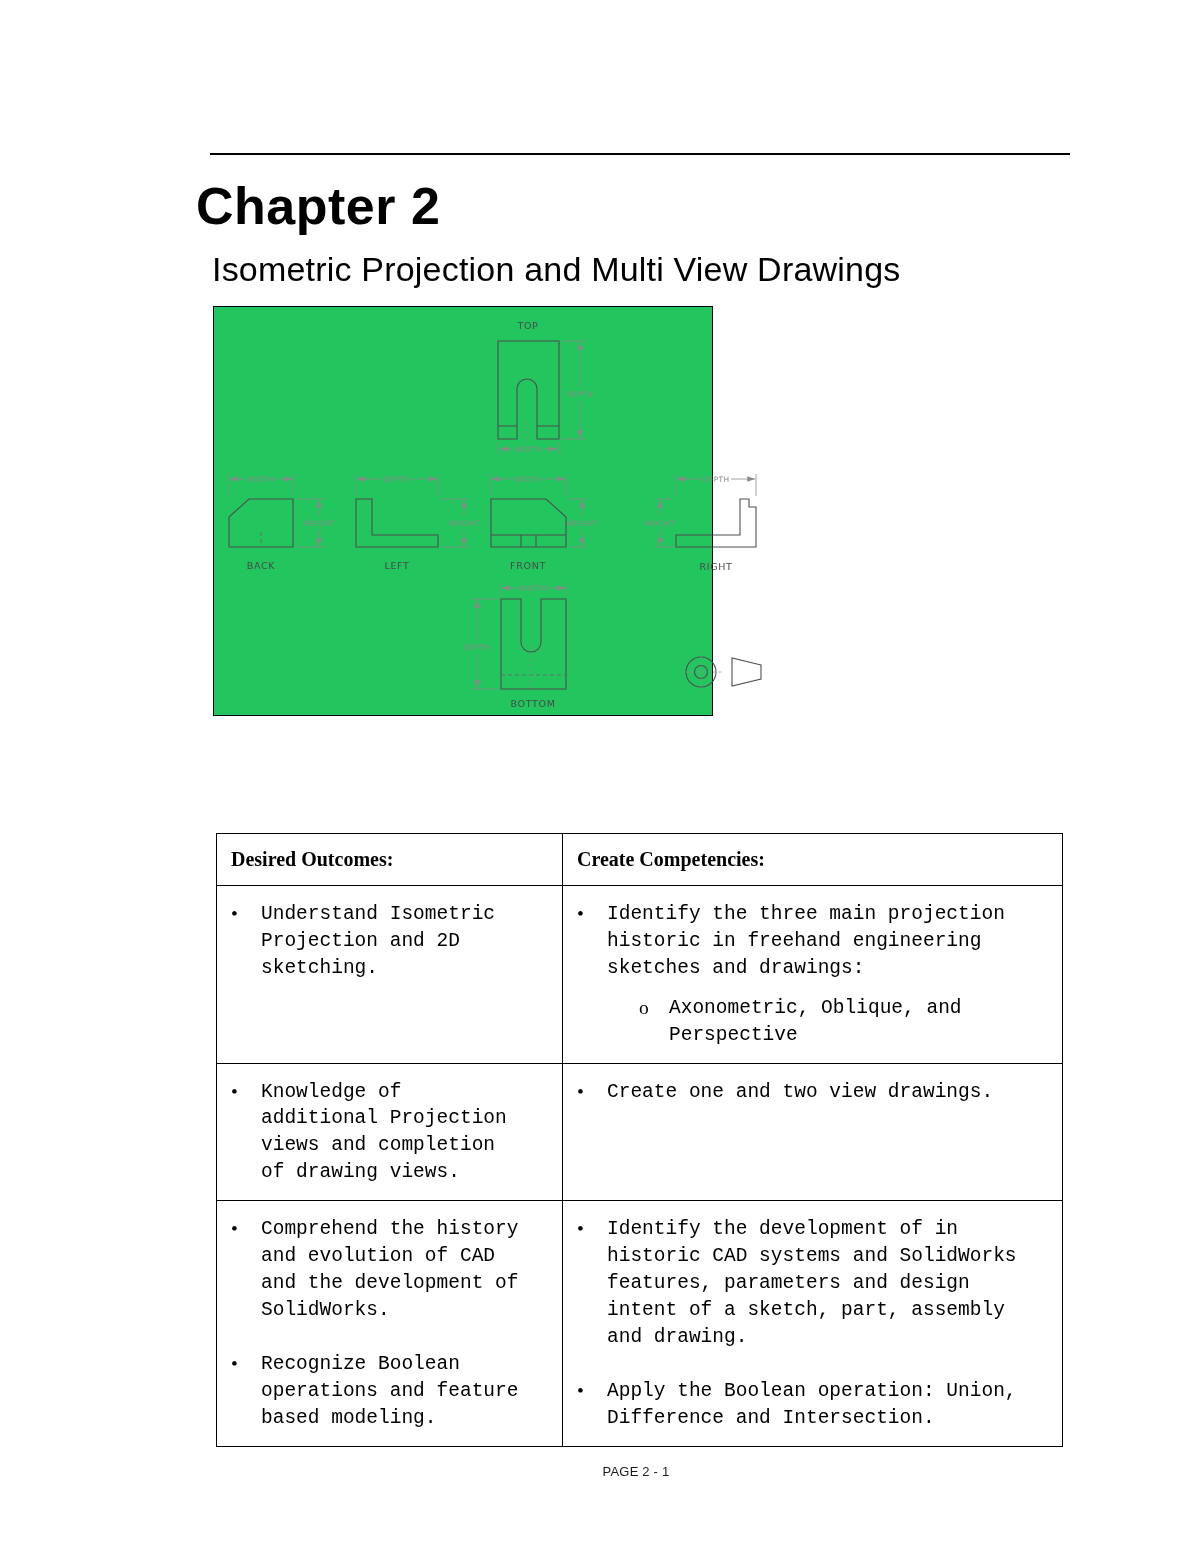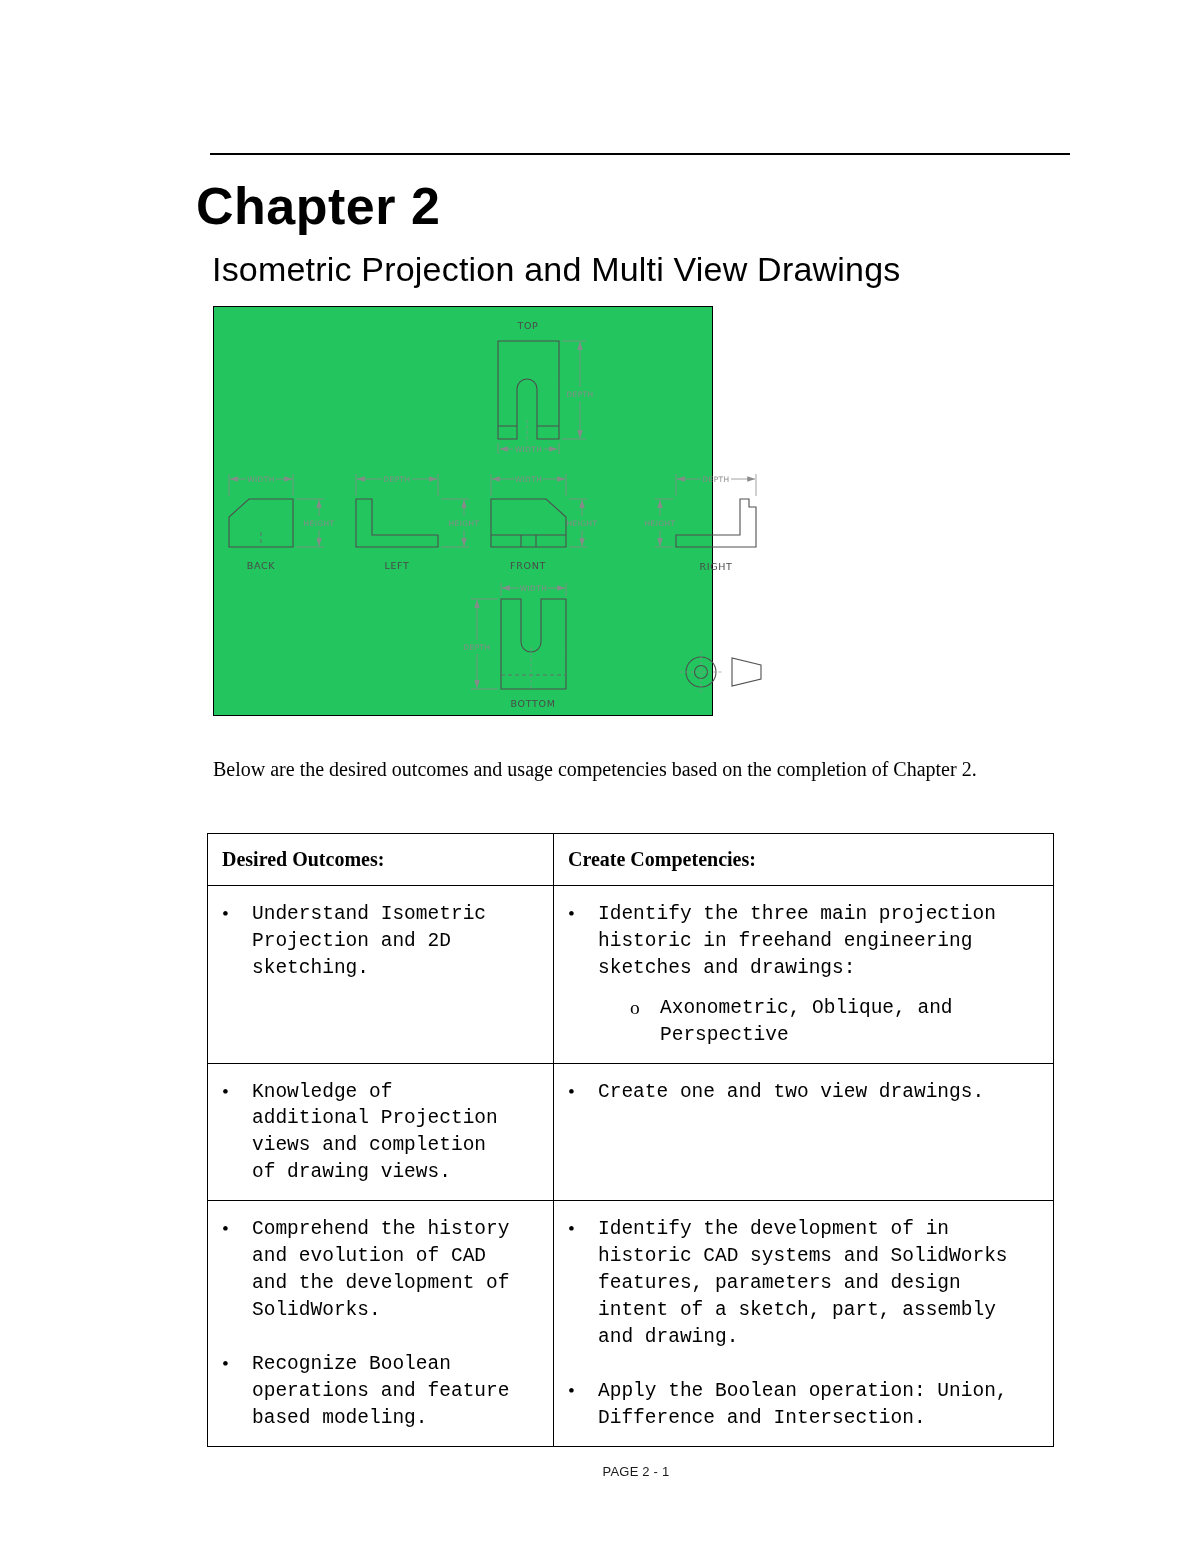--- a/index.html
+++ b/index.html
@@ -33,21 +33,21 @@
   .hid { stroke:#6a6a6a; stroke-width:0.9; stroke-dasharray:4 3; fill:none; }
   .vlbl { font-family:"DejaVu Sans", sans-serif; font-size:9.5px; fill:#4a4a4a; text-anchor:middle; letter-spacing:0.7px; }
   .dlbl { font-family:"DejaVu Sans", sans-serif; font-size:7.5px; fill:#8a8a8a; text-anchor:middle; letter-spacing:0.4px; }
 
   .intro {
     position:absolute; left:213px; top:755px; width:800px; margin:0;
     font-size:20px; line-height:1.45;
   }
 
   table.outcomes {
-    position:absolute; left:207px; top:833px; width:846px;
+    position:absolute; left:216px; top:833px; width:846px;
     border-collapse:collapse; table-layout:fixed;
   }
   table.outcomes th, table.outcomes td { border:1.8px solid #000; }
   table.outcomes th {
     font-size:20px; font-weight:700; text-align:left;
     padding:12px 14px; height:52px; vertical-align:middle;
   }
   table.outcomes td {
     vertical-align:top; padding:15px 12px 14px 14px;
     font-size:19.5px; line-height:1.38;
@@ -175,21 +175,20 @@
       <g>
         <circle class="oline" cx="487" cy="365" r="15"></circle>
         <circle class="oline" cx="487" cy="365" r="6.5"></circle>
         <line class="cl" x1="466" y1="365" x2="508" y2="365"></line>
         <line class="cl" x1="487" y1="344" x2="487" y2="386"></line>
         <path class="oline" d="M547,358 L518,351 V379 L547,372 Z"></path>
       </g>
     </svg>
   </div>
 
-  <p class="intro">Below are the desired outcomes and usage competencies based on the completion of Chapter 2.</p>
 
   <table class="outcomes">
     <colgroup>
         <col style="width:346px">
         <col style="width:500px">
       </colgroup>
     <thead>
       <tr>
         <th>Desired Outcomes:</th>
         <th>Create Competencies:</th>

